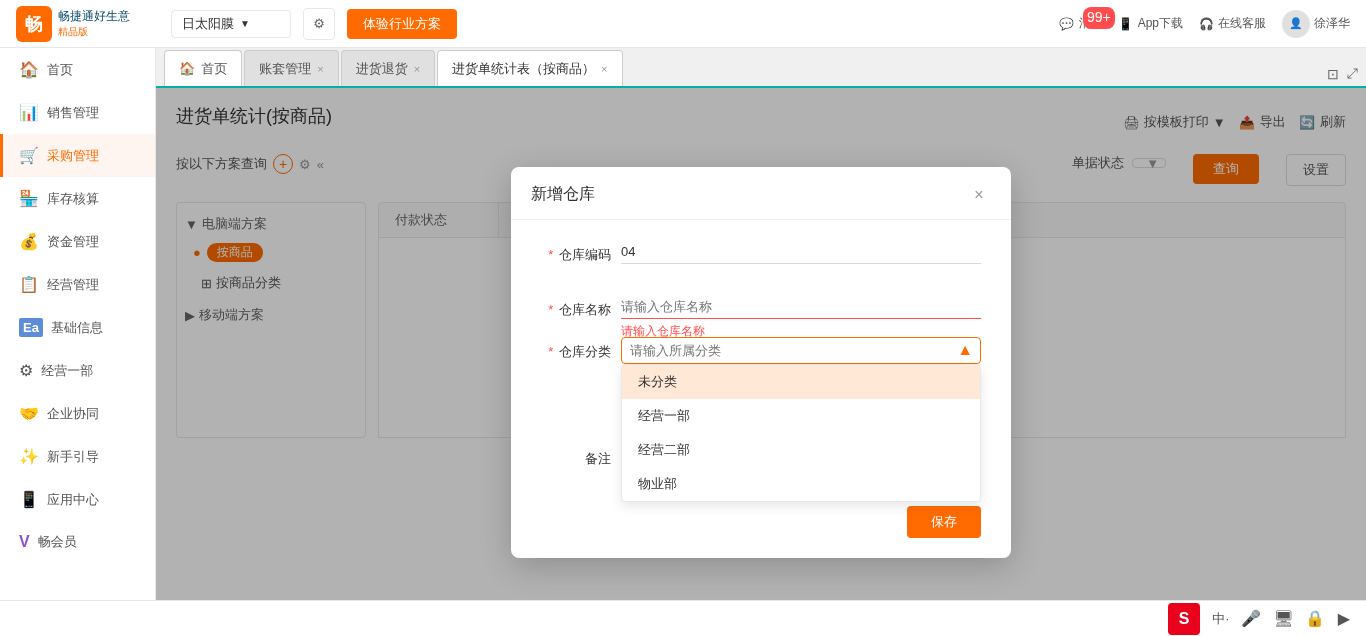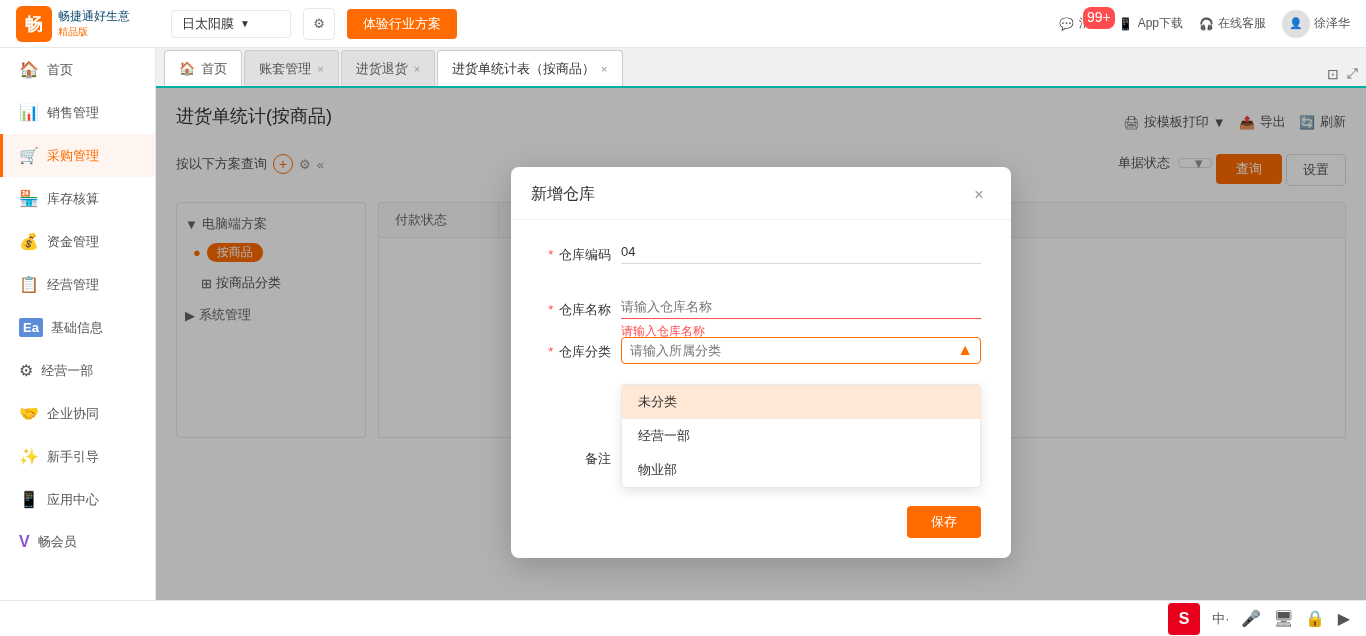--- a/index.html
+++ b/index.html
@@ -328,21 +328,21 @@
     .category-dropdown {
       position: absolute;
       left: 80px;
       top: 100%;
       width: calc(100% - 80px);
       background: #fff;
       border: 1px solid #e8e8e8;
       border-radius: 4px;
       box-shadow: 0 4px 12px rgba(0,0,0,0.1);
       z-index: 200;
-      margin-top: 20px;
+      margin-top: 0;
     }
     .dropdown-item {
       padding: 8px 16px;
       cursor: pointer;
       color: #333;
       font-size: 13px;
     }
     .dropdown-item.selected { background: #ffe8d6; }
 
     .notes-input {
@@ -541,21 +541,21 @@
             <span>📤</span>
             <span>导出</span>
           </div>
           <div class="toolbar-btn">
             <span>🔄</span>
             <span>刷新</span>
           </div>
         </div>
       </div>
 
-      <div style="display:flex;gap:4px;align-items:flex-start;margin-bottom:16px;">
+      <div style="display:flex;gap:27px;align-items:flex-start;margin-bottom:16px;">
         <div style="display:flex;align-items:center;gap:6px;flex:1;">
           <span style="color:#555;font-size:13px;white-space:nowrap;">按以下方案查询</span>
           <span style="cursor:pointer;color:#ff6b00;font-size:16px;border:1px solid #ff6b00;border-radius:50%;width:20px;height:20px;display:inline-flex;align-items:center;justify-content:center;font-size:14px;">+</span>
           <span style="cursor:pointer;color:#999;">⚙</span>
           <span style="cursor:pointer;color:#999;">«</span>
         </div>
         <div style="display:flex;align-items:center;gap:8px;">
           <span style="color:#555;">单据状态</span>
           <div style="border:1px solid #ddd;border-radius:4px;padding:4px 24px 4px 8px;position:relative;cursor:pointer;background:#fff;">
             <span></span>
@@ -576,21 +576,21 @@
           <div style="padding:6px 16px;display:flex;align-items:center;gap:6px;cursor:pointer;">
             <span style="color:#ff6b00;">●</span>
             <span style="background:#ff6b00;color:#fff;border-radius:10px;padding:1px 10px;font-size:12px;">按商品</span>
           </div>
           <div style="padding:6px 24px;color:#555;font-size:13px;cursor:pointer;display:flex;align-items:center;gap:4px;">
             <span>⊞</span>
             <span>按商品分类</span>
           </div>
           <div style="padding:4px 8px;color:#666;font-size:13px;display:flex;align-items:center;gap:4px;margin-top:4px;">
             <span>▶</span>
-            <span>系统管理</span>
+            <span>移动端方案</span>
           </div>
         </div>
 
         <div style="flex:1;">
           <div style="display:flex;border:1px solid #e8e8e8;border-radius:4px 4px 0 0;background:#fafafa;">
             <div style="padding:8px 16px;color:#666;font-size:13px;border-right:1px solid #e8e8e8;width:120px;">付款状态</div>
             <div style="padding:8px 16px;color:#666;font-size:13px;display:flex;align-items:center;gap:4px;">
               <span>商品</span>
               <span style="cursor:pointer;color:#aaa;">···</span>
             </div>
@@ -635,20 +635,21 @@
               <span>仓库分类</span>
             </div>
             <div class="category-input-wrap">
               <input class="category-input" type="text" placeholder="请输入所属分类" style="">
               <span class="category-toggle">▲</span>
             </div>
 
             <div class="category-dropdown">
               <div class="dropdown-item selected">未分类</div>
               <div class="dropdown-item">经营一部</div>
+              <div class="dropdown-item">经营二部</div>
               <div class="dropdown-item">物业部</div>
             </div>
           </div>
 
           <div class="form-row" style="margin-top:80px;">
             <div class="form-label">备注</div>
             <input class="notes-input" type="text" style="">
           </div>
         </div>
         <div class="modal-footer">

